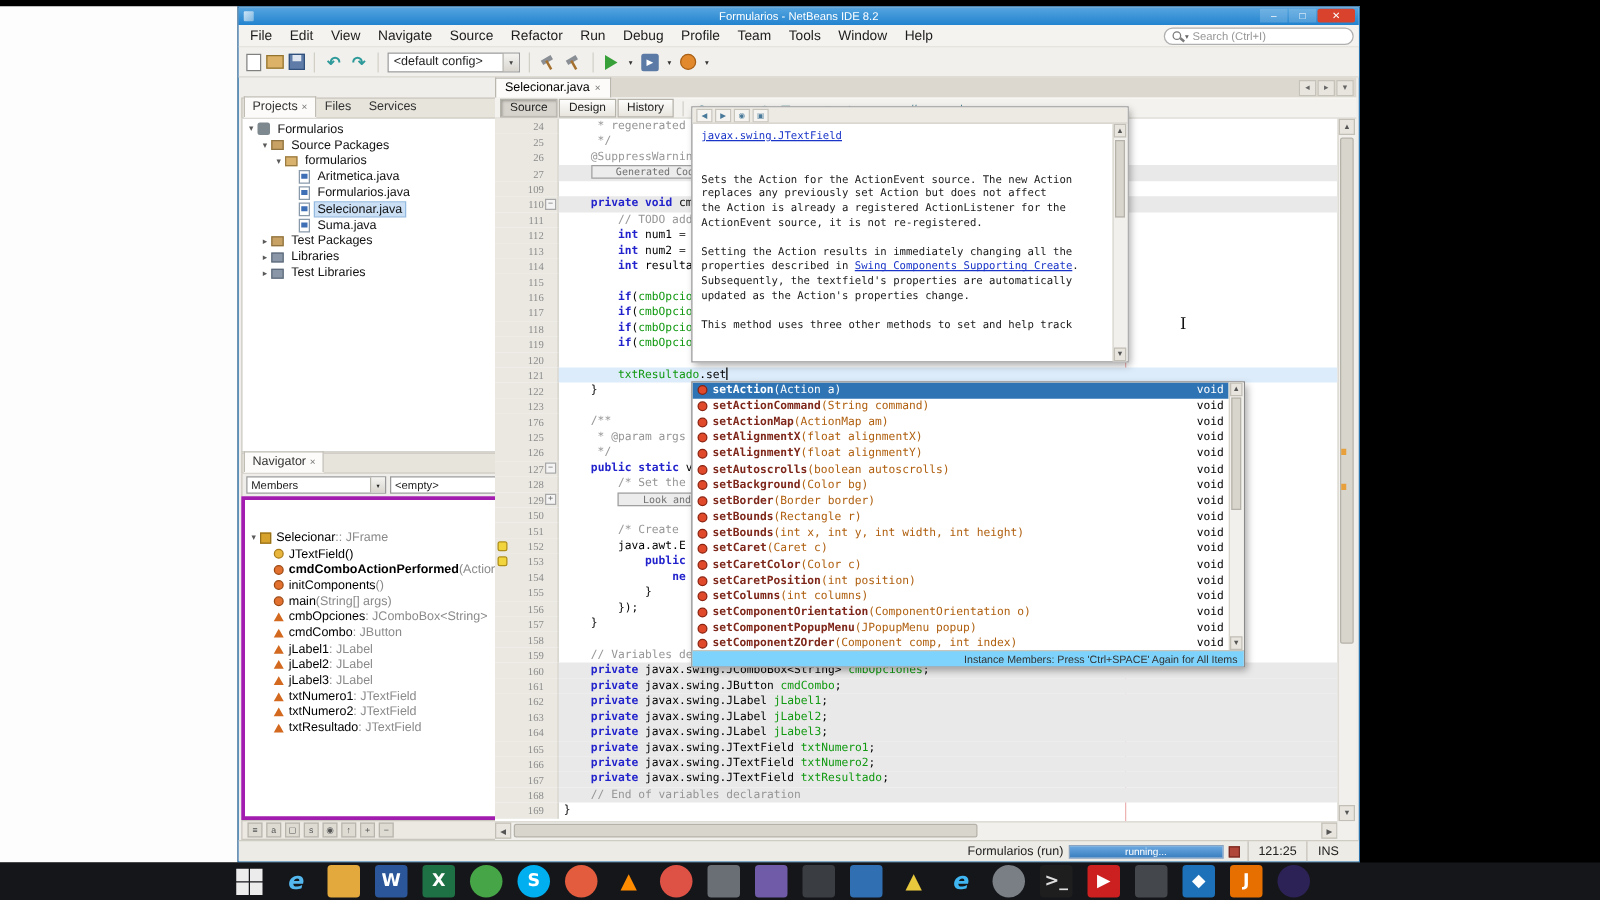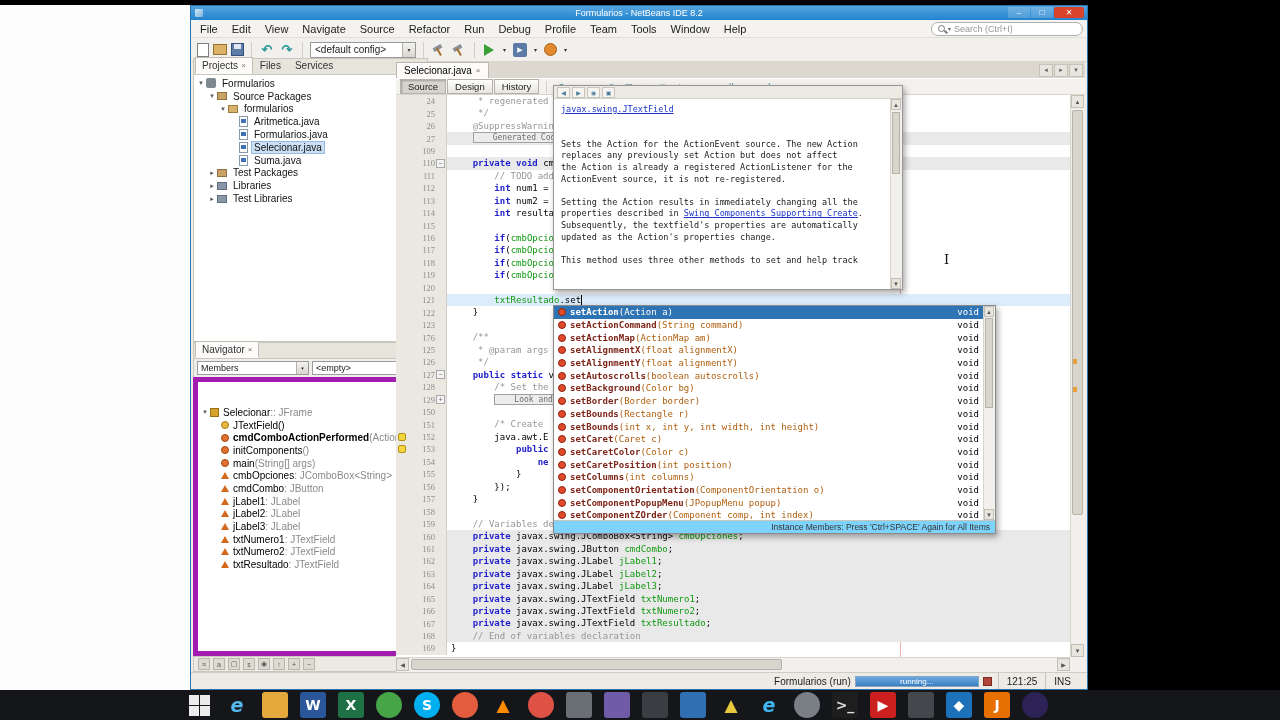--- a/index.html
+++ b/index.html
@@ -35,21 +35,21 @@
 .dd{font-size:6px;color:#333;width:9px}
 .ico-build{width:16px;height:16px;position:relative}
 .ico-build::before{content:"";position:absolute;left:2px;top:4px;width:9px;height:4px;background:#8a8f96;transform:rotate(-30deg)}
 .ico-build::after{content:"";position:absolute;left:7px;top:6px;width:2px;height:8px;background:#a5702e;transform:rotate(-30deg)}
 .ico-run{width:0;height:0;border-left:10px solid #38a038;border-top:6px solid transparent;border-bottom:6px solid transparent;margin:0 2px}
 .ico-debug{width:14px;height:14px;background:#5b7aa5;border-radius:2px;color:#fff;font-size:7px}
 .ico-profile{width:13px;height:13px;border-radius:50%;background:#e2892e;border:1px solid #a85f14}
 .tbcombo{width:106px;height:16px;background:#fff;border:1px solid #9a9a9a;display:flex;align-items:center;font-size:10px;color:#222;padding-left:4px}
 .tbcombo .coarrow{margin-left:auto;width:13px;height:100%;background:linear-gradient(#f4f3f0,#d9d6cf);border-left:1px solid #b5b2aa;font-size:6px;display:flex;align-items:center;justify-content:center;color:#444}
 
-.leftcol{position:absolute;left:2px;top:52px;width:235px;bottom:17px}
+.leftcol{position:absolute;left:2px;top:72px;width:235px;bottom:17px}
 .ptabs{position:absolute;left:0;top:0;right:0;height:17px;background:#e7e4dc;border:1px solid #c9c6be;display:flex;align-items:flex-end;padding-left:1px}
 .ptab{font-size:10px;color:#333;padding:2px 6px;display:flex;align-items:center;gap:3px;border:1px solid transparent;white-space:nowrap}
 .ptab.active{background:#fcfbf9;border-color:#c0bdb5;border-bottom-color:#fcfbf9}
 .tabx{font-size:8px;color:#777}
 .pmin{margin-left:auto;font-size:9px;color:#555;padding:0 5px}
 .projtree{position:absolute;left:0;top:17px;right:0;height:267px;background:#fff;border:1px solid #c9c6be;border-top:none;overflow:hidden;padding-top:2px}
 .trow{height:12.8px;display:flex;align-items:center;font-size:10px;color:#111;white-space:nowrap}
 .trow.sel .tlabel{background:#cbdff5;outline:1px solid #94badf}
 .thandle{width:10px;font-size:7px;color:#5a5a5a;text-align:center;flex:none}
 .tico{flex:none;margin-right:4px}
@@ -57,21 +57,21 @@
 .ti-project{width:10px;height:10px;background:#7d888f;border-radius:2px}
 .ti-packages{width:10px;height:8px;background:#c8a165;border:1px solid #8f7340}
 .ti-package{width:10px;height:8px;background:#d9b36e;border:1px solid #9a7b42}
 .ti-java{width:9px;height:11px;background:#fff;border:1px solid #8899aa;position:relative}
 .ti-java::after{content:"";position:absolute;left:1px;top:2px;width:5px;height:4px;background:#3f6fb5}
 .ti-libraries{width:10px;height:8px;background:#8a97a8;border:1px solid #5f6c7d}
 .ptabs.navtabs{top:284px;border-top:1px solid #c9c6be}
 .memberrow{position:absolute;left:0;top:301px;right:0;height:18px;background:#f0eeea;border-left:1px solid #c9c6be;border-right:1px solid #c9c6be;display:flex;gap:3px;padding:2px 3px}
 .combo{flex:1;height:14px;background:#fff;border:1px solid #9a9a9a;font-size:9px;color:#222;display:flex;align-items:center;padding-left:3px}
 .combo .coarrow{margin-left:auto;width:12px;height:100%;background:linear-gradient(#f4f3f0,#d9d6cf);border-left:1px solid #b5b2aa;font-size:5px;display:flex;align-items:center;justify-content:center}
-.navtree{position:absolute;left:0;top:319px;right:0;bottom:16px;background:#fff;border:5px solid #a21caf;overflow:hidden;padding-top:24px}
+.navtree{position:absolute;left:0;top:319px;right:0;bottom:16px;background:#fff;border:3px solid #a21caf;overflow:hidden;padding-top:24px}
 .nrow{height:12.7px;display:flex;align-items:center;font-size:10px;white-space:nowrap}
 .nrow .nsuffix{color:#8a8a8a}
 .nrow.bold .nname{font-weight:bold}
 .ni-class{width:9px;height:9px;background:#d8a32c;border:1px solid #96701a}
 .ni-ctor{width:8px;height:8px;border-radius:50%;background:#e8b63c;border:1px solid #a87c18}
 .ni-method{width:8px;height:8px;border-radius:50%;background:#e2702e;border:1px solid #9c4a14}
 .ni-field{width:0;height:0;border-left:4px solid transparent;border-right:4px solid transparent;border-bottom:7px solid #d2691e}
 .navfoot{position:absolute;left:0;right:0;bottom:0;height:16px;background:#ece9e3;border:1px solid #c9c6be;display:flex;align-items:center;gap:3px;padding:0 4px}
 .nfi{width:12px;height:12px;background:#dedbd3;border:1px solid #b8b5ad;font-size:7px;color:#555;display:flex;align-items:center;justify-content:center}
 

